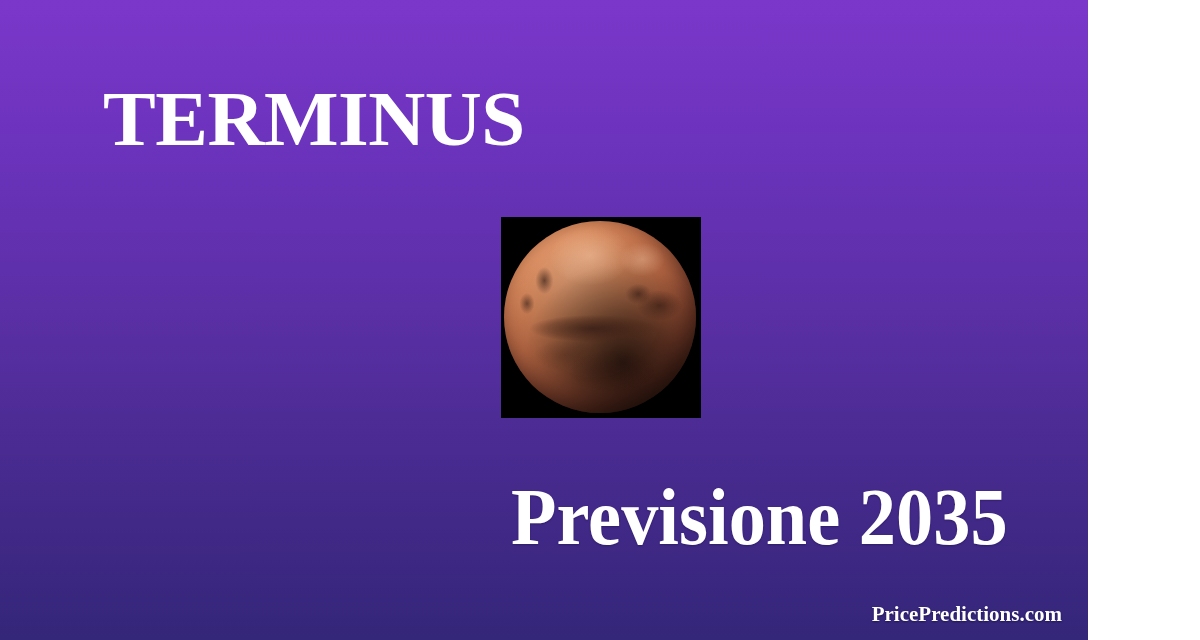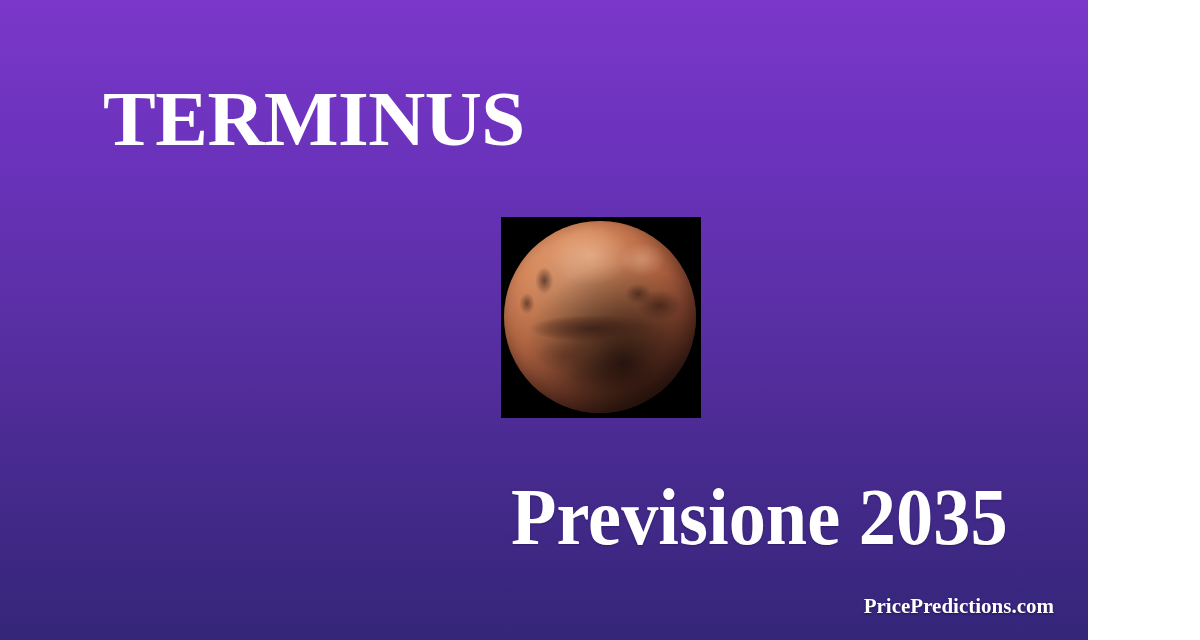--- a/index.html
+++ b/index.html
@@ -94,21 +94,21 @@
     transform: scaleX(0.93);
     transform-origin: left top;
     text-shadow: 0 1px 2px rgba(20,8,50,0.35);
   }
 
   
   .watermark {
     position: absolute;
     right: 22px;
     bottom: 11px;
-    margin: 12px;
+    margin: 4px;
     font-size: 21px;
     line-height: 1;
     font-weight: 700;
     color: #ffffff;
     white-space: nowrap;
     text-shadow: 0 1px 2px rgba(12,6,40,0.55);
   }
 </style>
 </head>
 <body>

